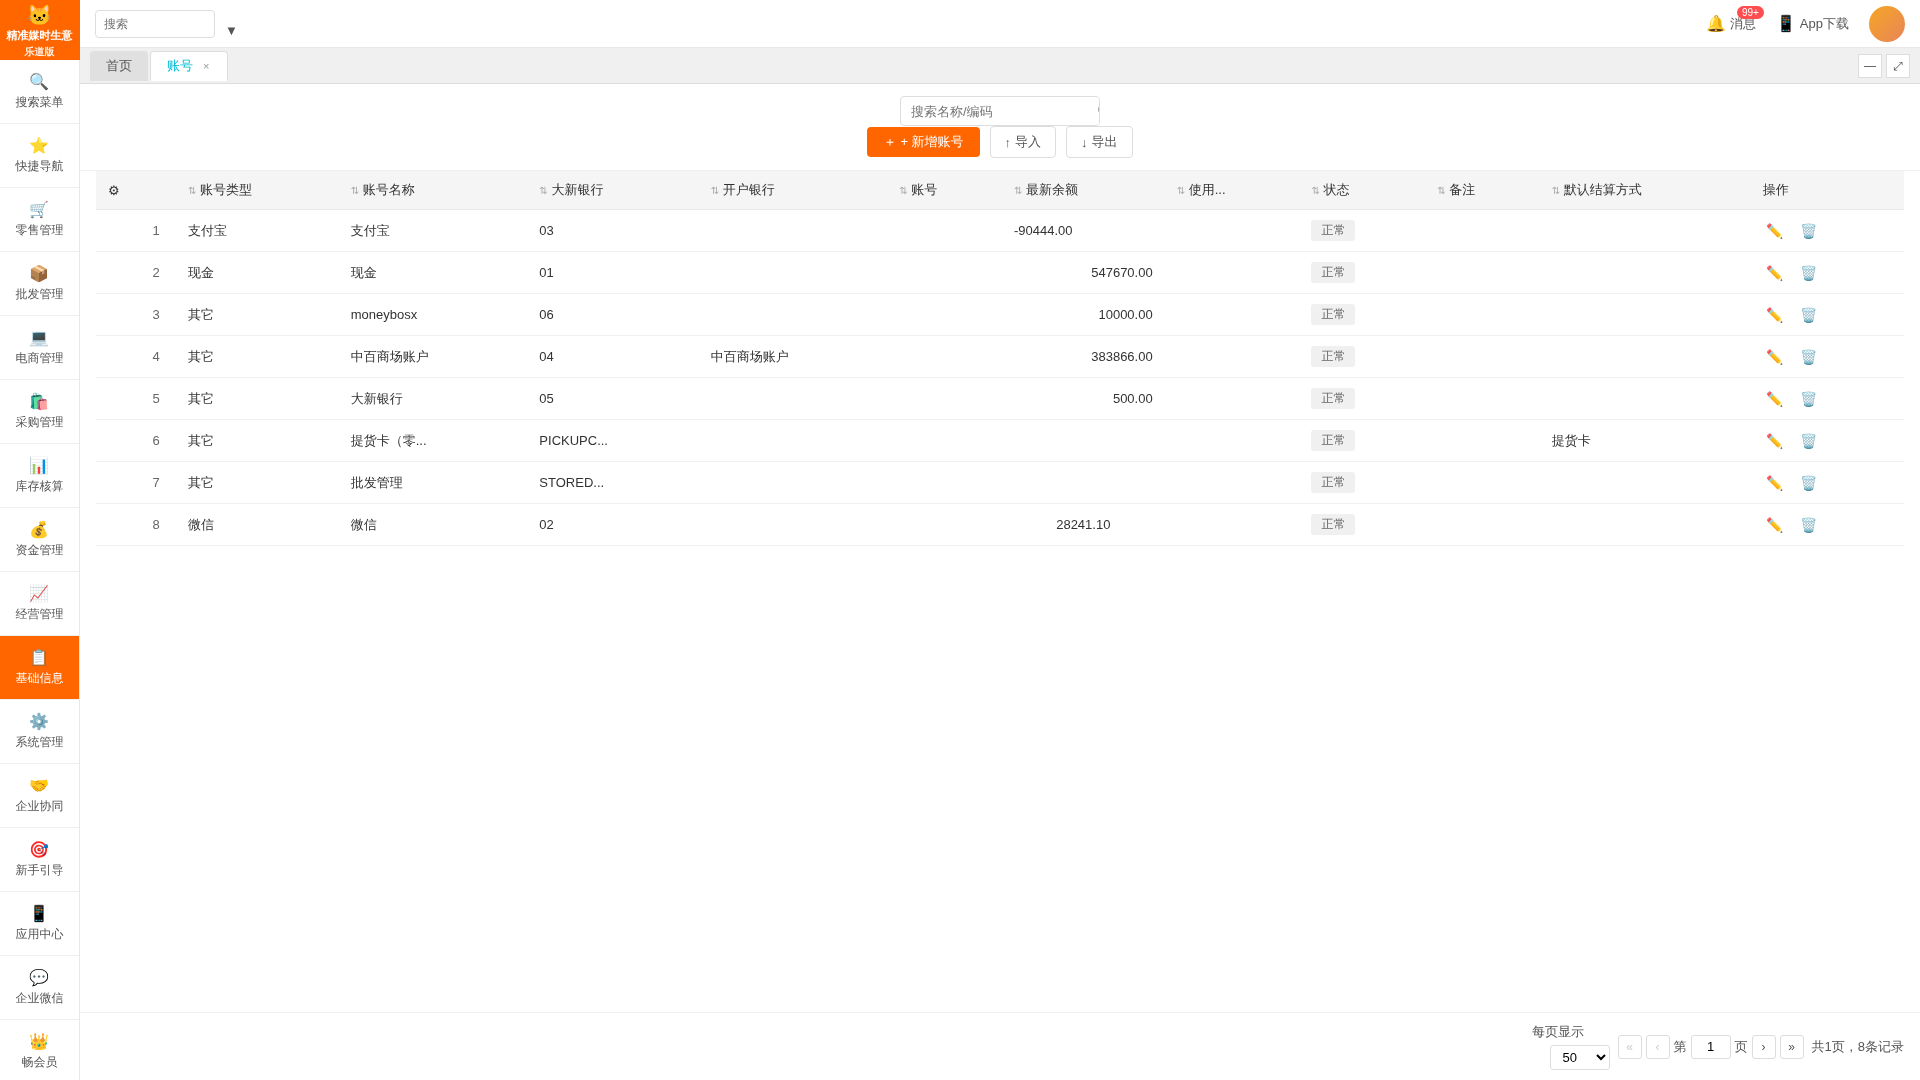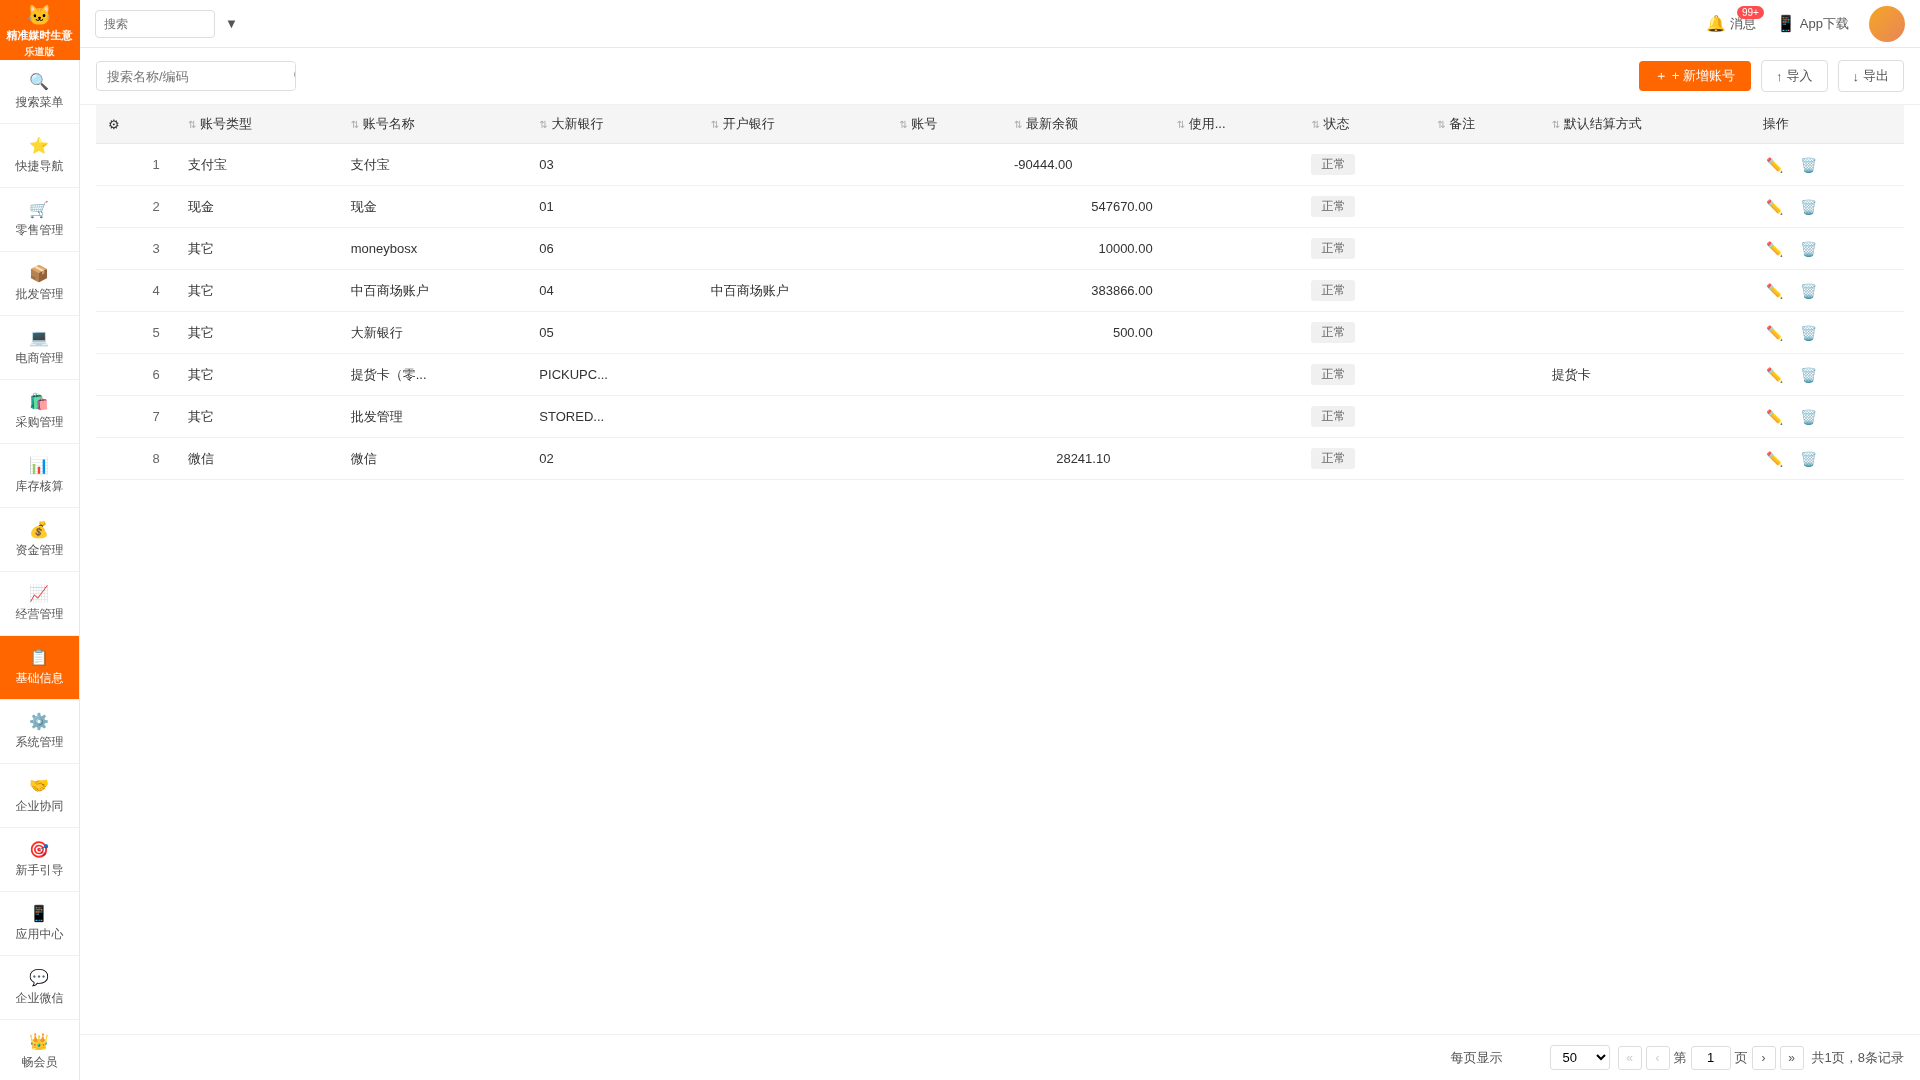--- a/index.html
+++ b/index.html
@@ -58,21 +58,21 @@
       background: #fff;
       display: flex;
       align-items: center;
       justify-content: space-between;
       padding: 0 15px;
       border-bottom: 1px solid #e8e8e8;
       flex-shrink: 0;
     }
     .topbar-left {
       display: flex;
-      align-items: center;
+      align-items: flex-end;
       gap: 10px;
     }
     .topbar-search {
       width: 120px;
       height: 28px;
       border: 1px solid #ddd;
       border-radius: 4px;
       padding: 0 8px;
       font-size: 12px;
     }
@@ -188,20 +188,21 @@
     }
 
     
     .content-toolbar {
       display: flex;
       align-items: center;
       justify-content: space-between;
       padding: 12px 16px;
       border-bottom: 1px solid #f0f0f0;
       flex-shrink: 0;
+      flex-direction: column;
     }
     .search-box {
       display: flex;
       align-items: center;
       border: 1px solid #ddd;
       border-radius: 4px;
       overflow: hidden;
       width: 200px;
       height: 30px;
     }
@@ -318,20 +319,21 @@
       border-top: 1px solid #f0f0f0;
       gap: 8px;
       font-size: 13px;
       color: #555;
       flex-shrink: 0;
     }
     .page-size-select {
       display: flex;
       align-items: center;
       gap: 4px;
+      flex-direction: column;
     }
     .page-select {
       border: 1px solid #ddd;
       border-radius: 3px;
       padding: 3px 8px;
       font-size: 13px;
       cursor: pointer;
       background: #fff;
       margin-left: 43px;
     }
@@ -456,20 +458,33 @@
         <span class="badge">99+</span>
       </div>
       <div class="app-download">
         <span style="font-size:16px;">📱</span>
         <span>App下载</span>
       </div>
       <div class="avatar"></div>
     </div>
   </div>
 
+  <div class="tab-bar">
+    <div class="tab">
+      <span>首页</span>
+    </div>
+    <div class="tab active">
+      <span>账号</span>
+      <span class="tab-close">×</span>
+    </div>
+    <div class="tab-controls">
+      <button class="tab-ctrl-btn">—</button>
+      <button class="tab-ctrl-btn">⤢</button>
+    </div>
+  </div>
 
   <div class="content-area">
 
     <div class="content-toolbar">
       <div class="search-box">
         <input class="search-input" type="text" placeholder="搜索名称/编码" style="">
         <button class="search-btn">
           <span>🔍</span>
         </button>
       </div>

